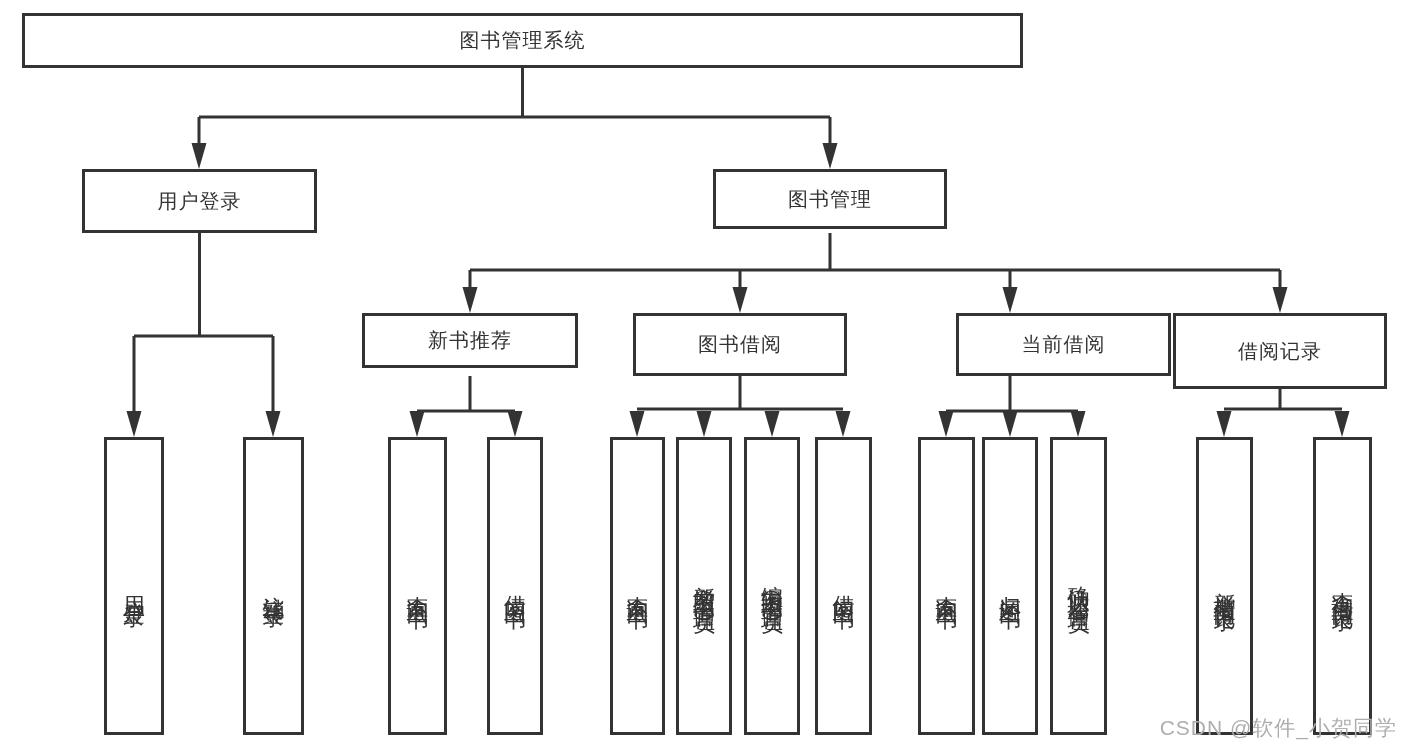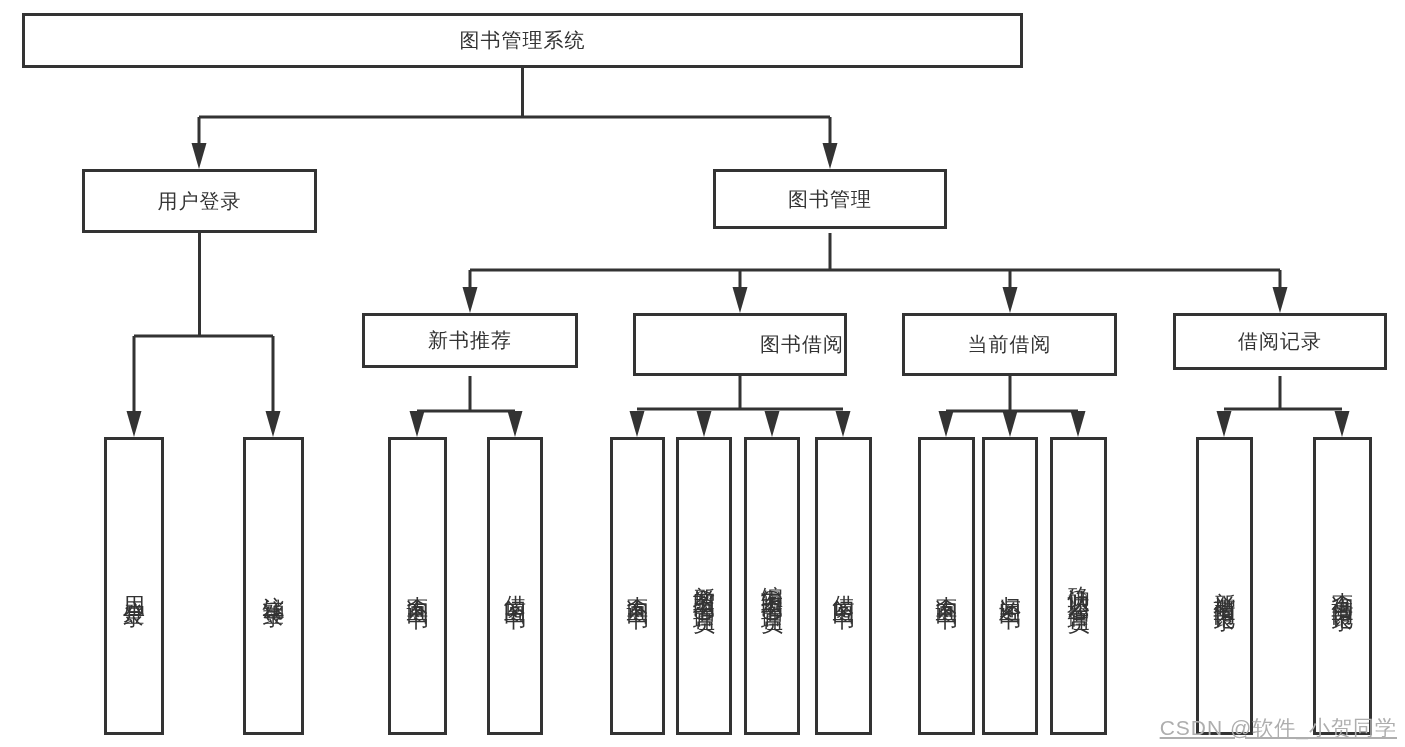--- a/index.html
+++ b/index.html
@@ -46,21 +46,20 @@
     white-space:nowrap;
   }
   .watermark{
     position:absolute;
     right:8px;top:714px;
     font-size:21px;
     color:#aeaeae;
     letter-spacing:1px;
     z-index:3;
     white-space:nowrap;
-    text-decoration:underline;
   }
 </style>
 </head>
 <body>
 
 <div class="canvas">
 
   <svg class="connectors" width="1405" height="747" viewBox="0 0 1405 747">
     <g stroke="#333333" stroke-width="3" fill="none">
 
@@ -111,27 +110,27 @@
   <div class="node" style="left:82px;top:169px;width:235px;height:64px;">
     <span>用户登录</span>
   </div>
   <div class="node" style="left:713px;top:169px;width:234px;height:60px;">
     <span>图书管理</span>
   </div>
 
   <div class="node" style="left:362px;top:313px;width:216px;height:55px;">
     <span>新书推荐</span>
   </div>
-  <div class="node" style="left:633px;top:313px;width:214px;height:63px;justify-content:flex-end;">
+  <div class="node" style="left:633px;top:313px;width:214px;height:63px;">
     <span>图书借阅</span>
   </div>
-  <div class="node" style="left:902px;top:313px;width:215px;height:63px;">
+  <div class="node" style="left:956px;top:313px;width:215px;height:63px;">
     <span>当前借阅</span>
   </div>
-  <div class="node" style="left:1173px;top:313px;width:214px;height:57px;align-items:center;">
+  <div class="node" style="left:1173px;top:313px;width:214px;height:76px;align-items:center;">
     <span>借阅记录</span>
   </div>
 
   <div class="leaf" style="left:104px;width:60px;">
     <span>用户登录</span>
   </div>
   <div class="leaf" style="left:243px;width:61px;">
     <span>注销登录</span>
   </div>
   <div class="leaf" style="left:388px;width:59px;">

